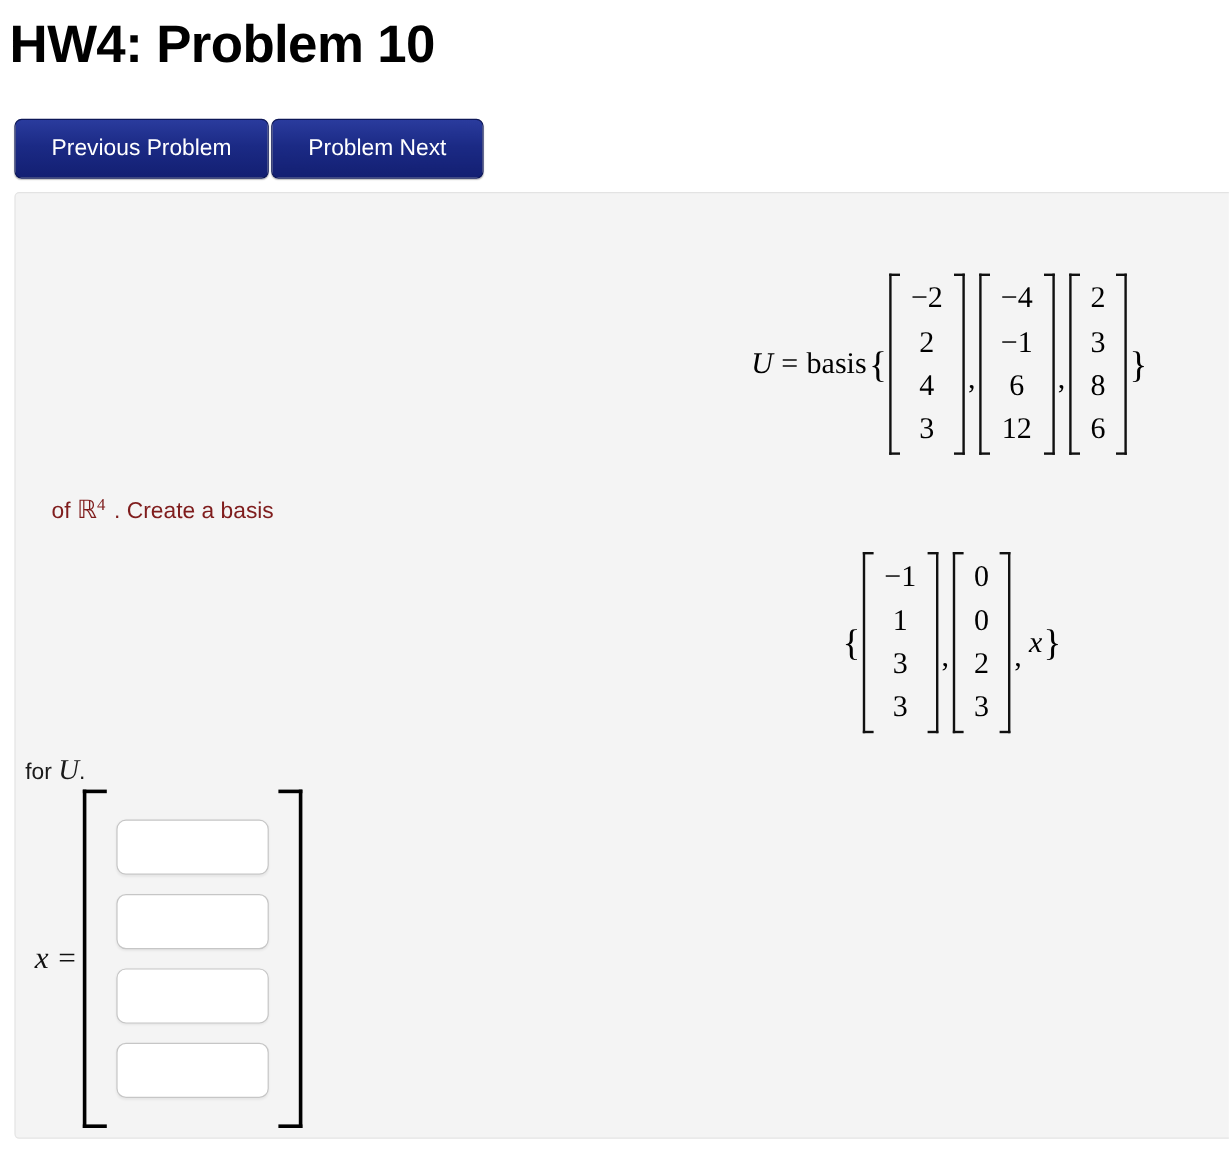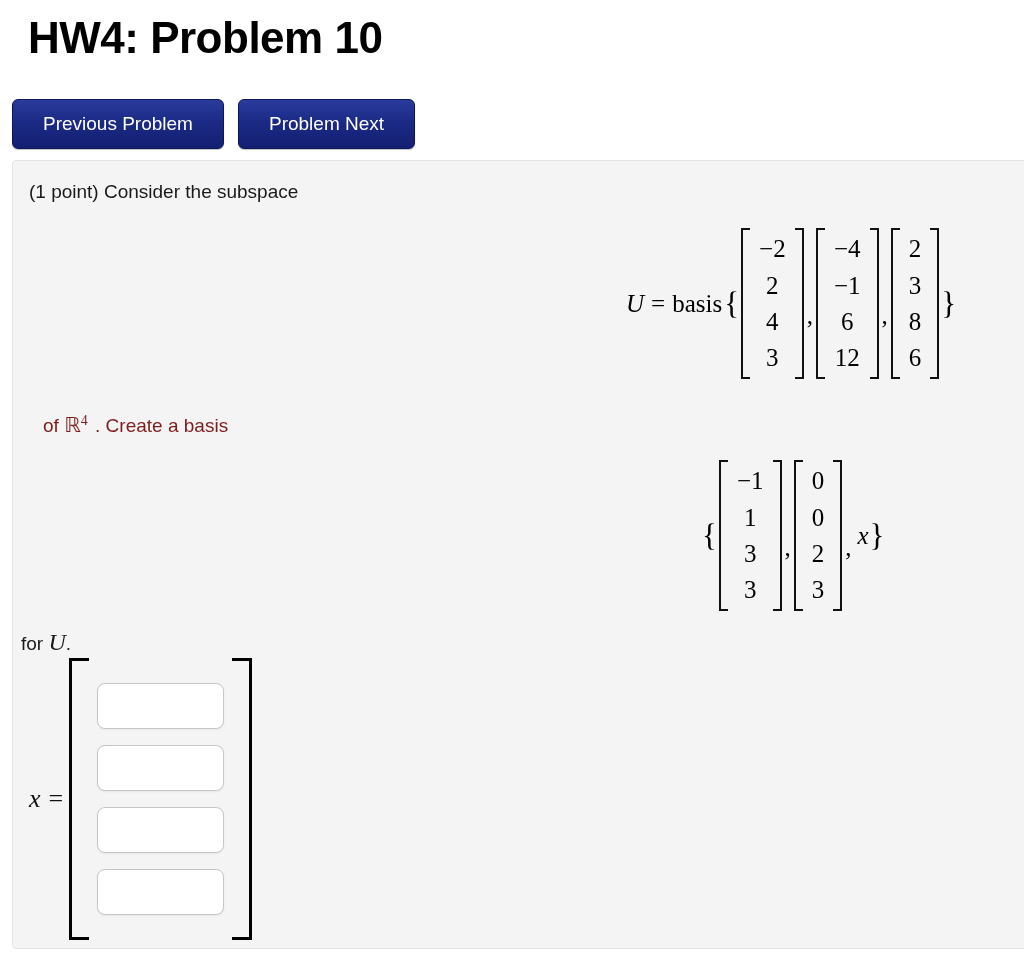--- a/index.html
+++ b/index.html
@@ -5,30 +5,30 @@
   * { box-sizing: border-box; }
   html, body {
     margin: 0; padding: 0;
     width: 1024px; height: 966px;
     background: #ffffff;
     overflow: hidden;
     font-family: "Liberation Sans", sans-serif;
     color: #111;
   }
   h1.page-title {
-    margin: 14px 0 0 28px;
+    margin: 14px 0 0 8px;
     font-size: 44px;
     line-height: 1.1;
     font-weight: bold;
     letter-spacing: -0.5px;
     color: #000;
   }
   .btn-row {
     display: flex;
-    gap: 14px;
+    gap: 2px;
     margin: 37px 0 0 12px;
   }
   .nav-btn {
     display: inline-block;
     font-family: "Liberation Sans", sans-serif;
     font-size: 19px;
     color: #ffffff;
     background: linear-gradient(#2a3b9d 0%, #1b2a85 45%, #131f72 100%);
     border: 1px solid #0d1757;
     border-radius: 6px;
@@ -142,21 +142,20 @@
 
 <h1 class="page-title">HW4: Problem 10</h1>
 
 <div class="btn-row">
   <button class="nav-btn">Previous Problem</button>
   <button class="nav-btn">Problem Next</button>
 </div>
 
 <div class="panel">
 
-  <p class="intro">(1 point) Consider the subspace</p>
 
   <div class="eq eq1">
     <span class="mi">U</span>
     <span class="mo">=</span>
     <span class="mtext">basis</span>
     <span class="brace">{</span>
 
     <span class="mat">
       <span class="lb"></span>
       <span class="col">

